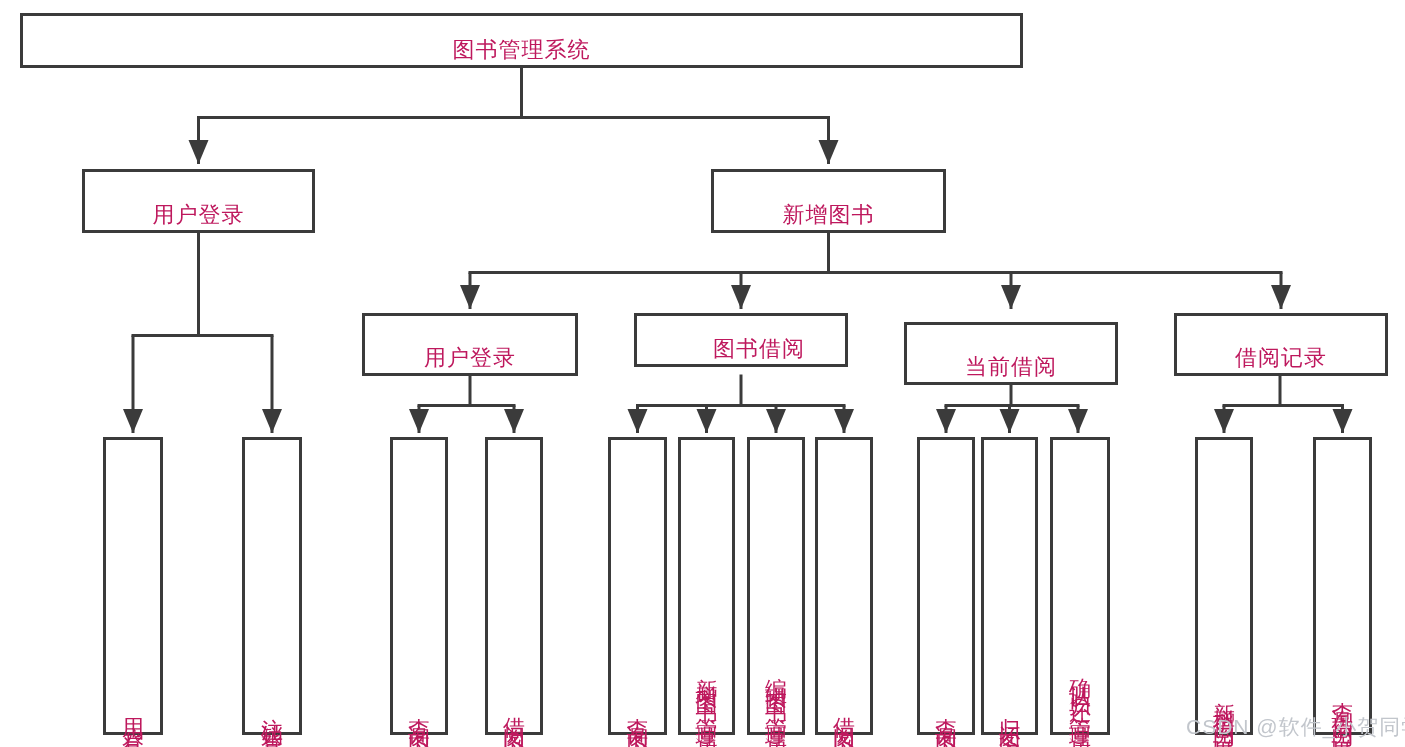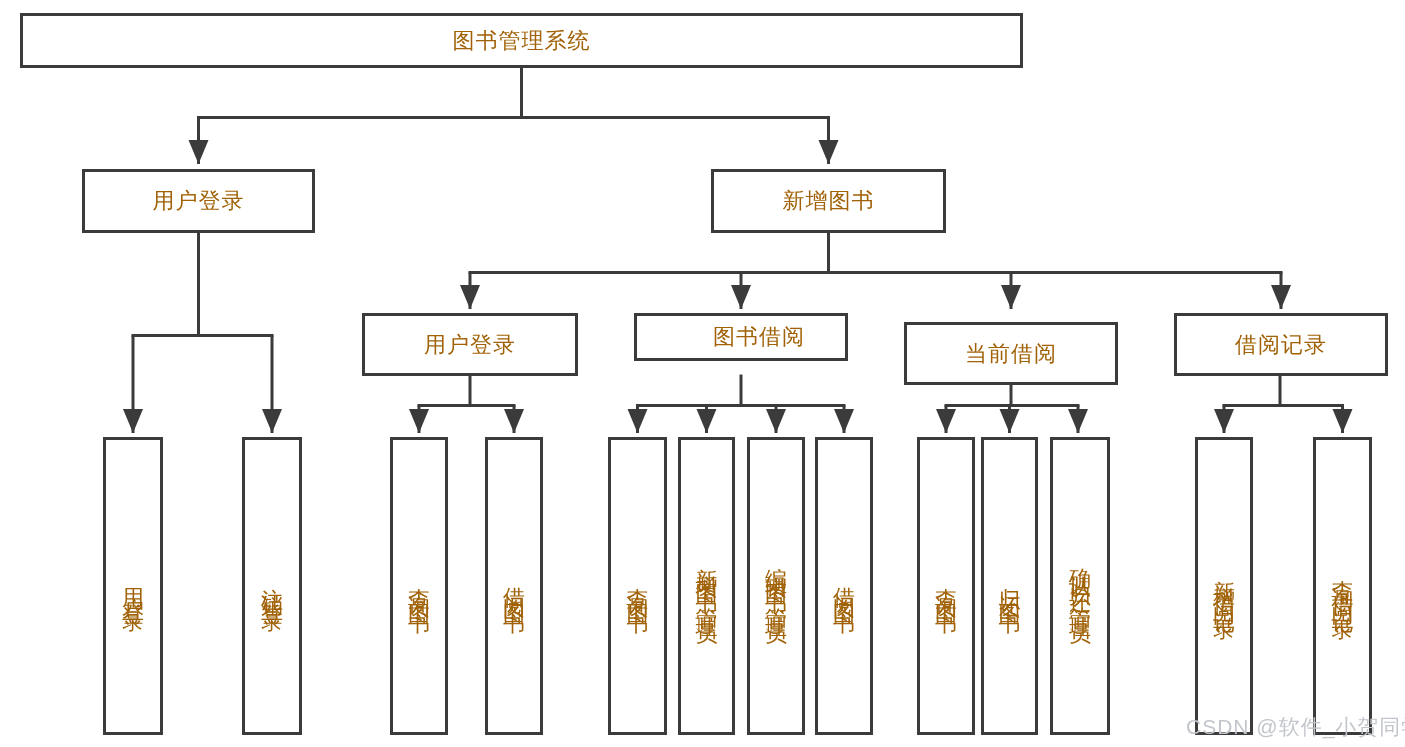--- a/index.html
+++ b/index.html
@@ -15,23 +15,23 @@
     position: absolute;
     left: 0; top: 0;
     z-index: 1;
   }
   .node {
     position: absolute;
     box-sizing: border-box;
     border: 3px solid #3b3b3b;
     background: #ffffff;
     display: flex;
-    align-items: center;
+    align-items: flex-end;
     justify-content: center;
-    color: #a16207;
+    color: #be185d;
     z-index: 2;
   }
   .hnode { font-size: 22px; letter-spacing: 1px; white-space: nowrap; }
   .vnode .vtext {
     writing-mode: vertical-rl;
     font-size: 22px;
     letter-spacing: 8px;
     line-height: 1;
   }
   .watermark {
@@ -104,21 +104,21 @@
   <div class="node hnode" style="left:82px; top:169px; width:233px; height:64px;">
     <span>用户登录</span>
   </div>
   <div class="node hnode" style="left:711px; top:169px; width:235px; height:64px;">
     <span>新增图书</span>
   </div>
 
   <div class="node hnode" style="left:362px; top:313px; width:216px; height:63px;">
     <span>用户登录</span>
   </div>
-  <div class="node hnode" style="left:634px; top:313px; width:214px; height:48px;padding-left:36px;">
+  <div class="node hnode" style="left:634px; top:313px; width:214px; height:54px;padding-left:36px;">
     <span>图书借阅</span>
   </div>
   <div class="node hnode" style="left:904px; top:322px; width:214px; height:63px;">
     <span>当前借阅</span>
   </div>
   <div class="node hnode" style="left:1174px; top:313px; width:214px; height:63px;">
     <span>借阅记录</span>
   </div>
 
   <div class="node vnode" style="left:103px; top:437px; width:60px; height:298px;">

